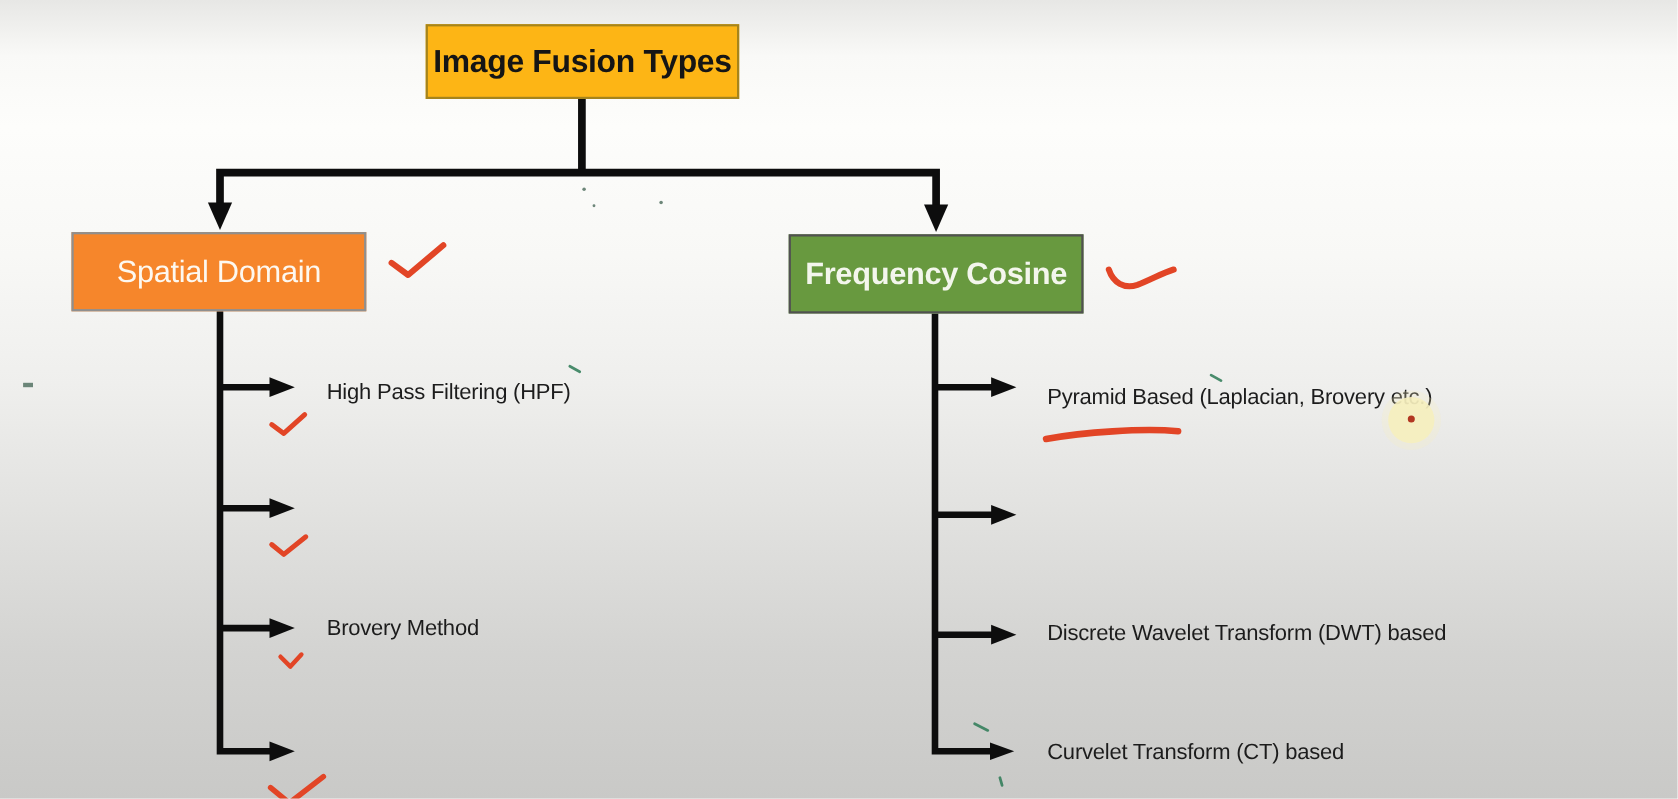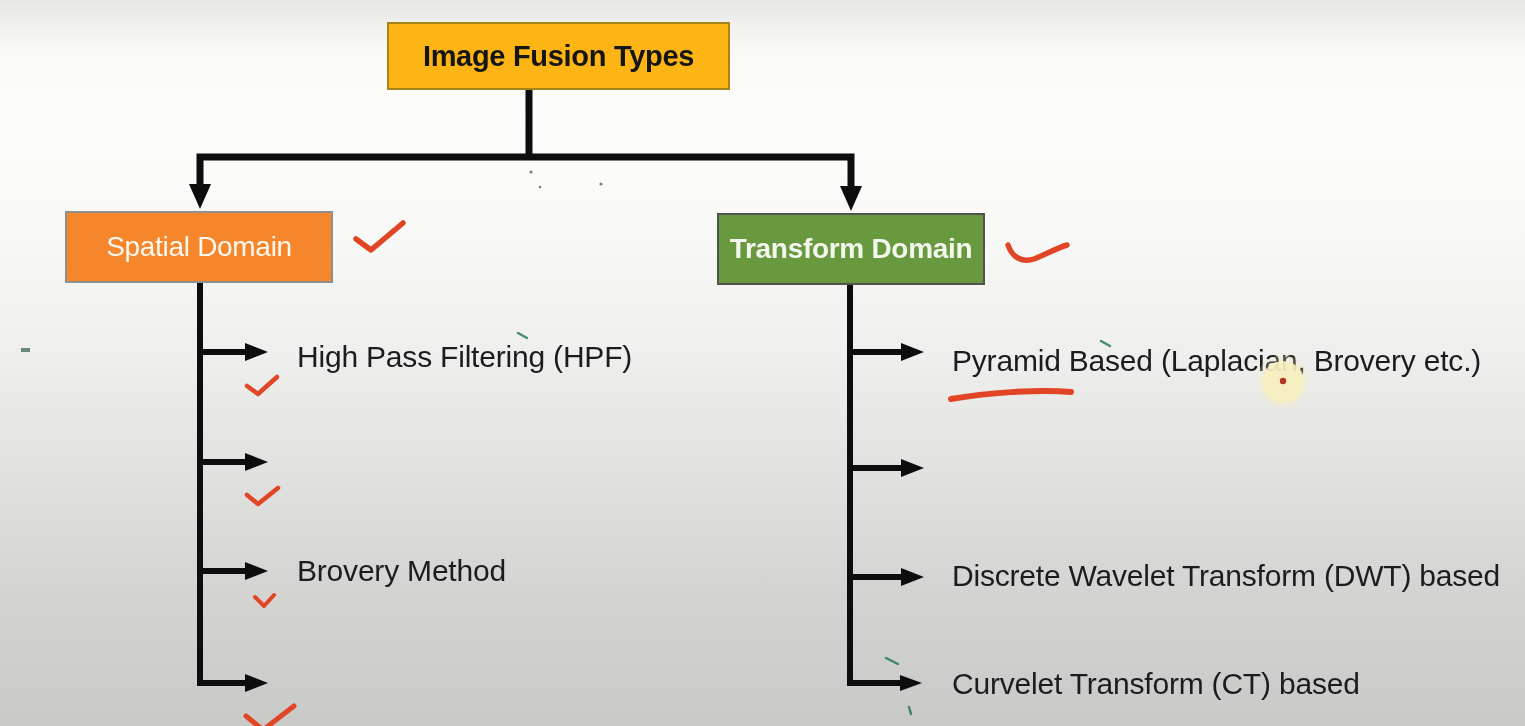--- a/index.html
+++ b/index.html
@@ -13,37 +13,37 @@
     background:linear-gradient(180deg,
       #e7e7e5 0%, #f9f9f7 7%, #fdfdfb 16%, #f8f8f6 32%,
       #efefed 48%, #e1e1df 65%, #d3d3d1 82%, #c9c9c7 100%);
   }
   svg.layer{position:absolute;left:0;top:0;width:1525px;height:726px;pointer-events:none;}
   .node{
     position:absolute;display:flex;align-items:center;justify-content:center;
     box-sizing:border-box;text-align:center;letter-spacing:-0.3px;
   }
   .node-root{
-    left:387px;top:22px;width:343px;height:68px;
+    left:387px;top:22px;width:285px;height:68px;
     background:#fdb515;border:2px solid #a5841c;
     color:#151515;font-size:29px;font-weight:700;
   }
   .node-spatial{
     left:65px;top:211px;width:268px;height:72px;
     background:#f6862b;border:2px solid #8f8f8f;
     color:#fdf8f0;font-size:28px;font-weight:400;
   }
   .node-frequency{
     left:717px;top:213px;width:268px;height:72px;
     background:#68993f;border:2px solid #515151;
     color:#f3f6ec;font-size:28px;font-weight:700;
   }
   .item{
     position:absolute;height:42px;display:flex;align-items:center;
-    font-size:30px;color:#1c1c1c;letter-spacing:-0.2px;white-space:nowrap;
+    font-size:20px;color:#1c1c1c;letter-spacing:-0.2px;white-space:nowrap;
   }
   .item-l{left:297px;}
   .item-r{left:952px;}
 </style>
 </head>
 <body>
 
 <div class="stage">
 
   <svg class="layer" viewBox="0 0 1525 726" fill="none">
@@ -78,21 +78,21 @@
     <polygon points="922,683 900,675 900,691" fill="#0d0d0d"></polygon>
   </svg>
 
   <div class="node node-root">
     <span>Image Fusion Types</span>
   </div>
   <div class="node node-spatial">
     <span>Spatial Domain</span>
   </div>
   <div class="node node-frequency">
-    <span>Transform Domain</span>
+    <span>Frequency Cosine</span>
   </div>
 
   <div class="item item-l" style="top:336px">High Pass Filtering (HPF)</div>
   <div class="item item-l" style="top:550px">Brovery Method</div>
 
   <div class="item item-r" style="top:340px">Pyramid Based (Laplacian, Brovery etc.)</div>
   <div class="item item-r" style="top:555px">Discrete Wavelet Transform (DWT) based</div>
   <div class="item item-r" style="top:663px">Curvelet Transform (CT) based</div>
 
   <svg class="layer" viewBox="0 0 1525 726" fill="none">

